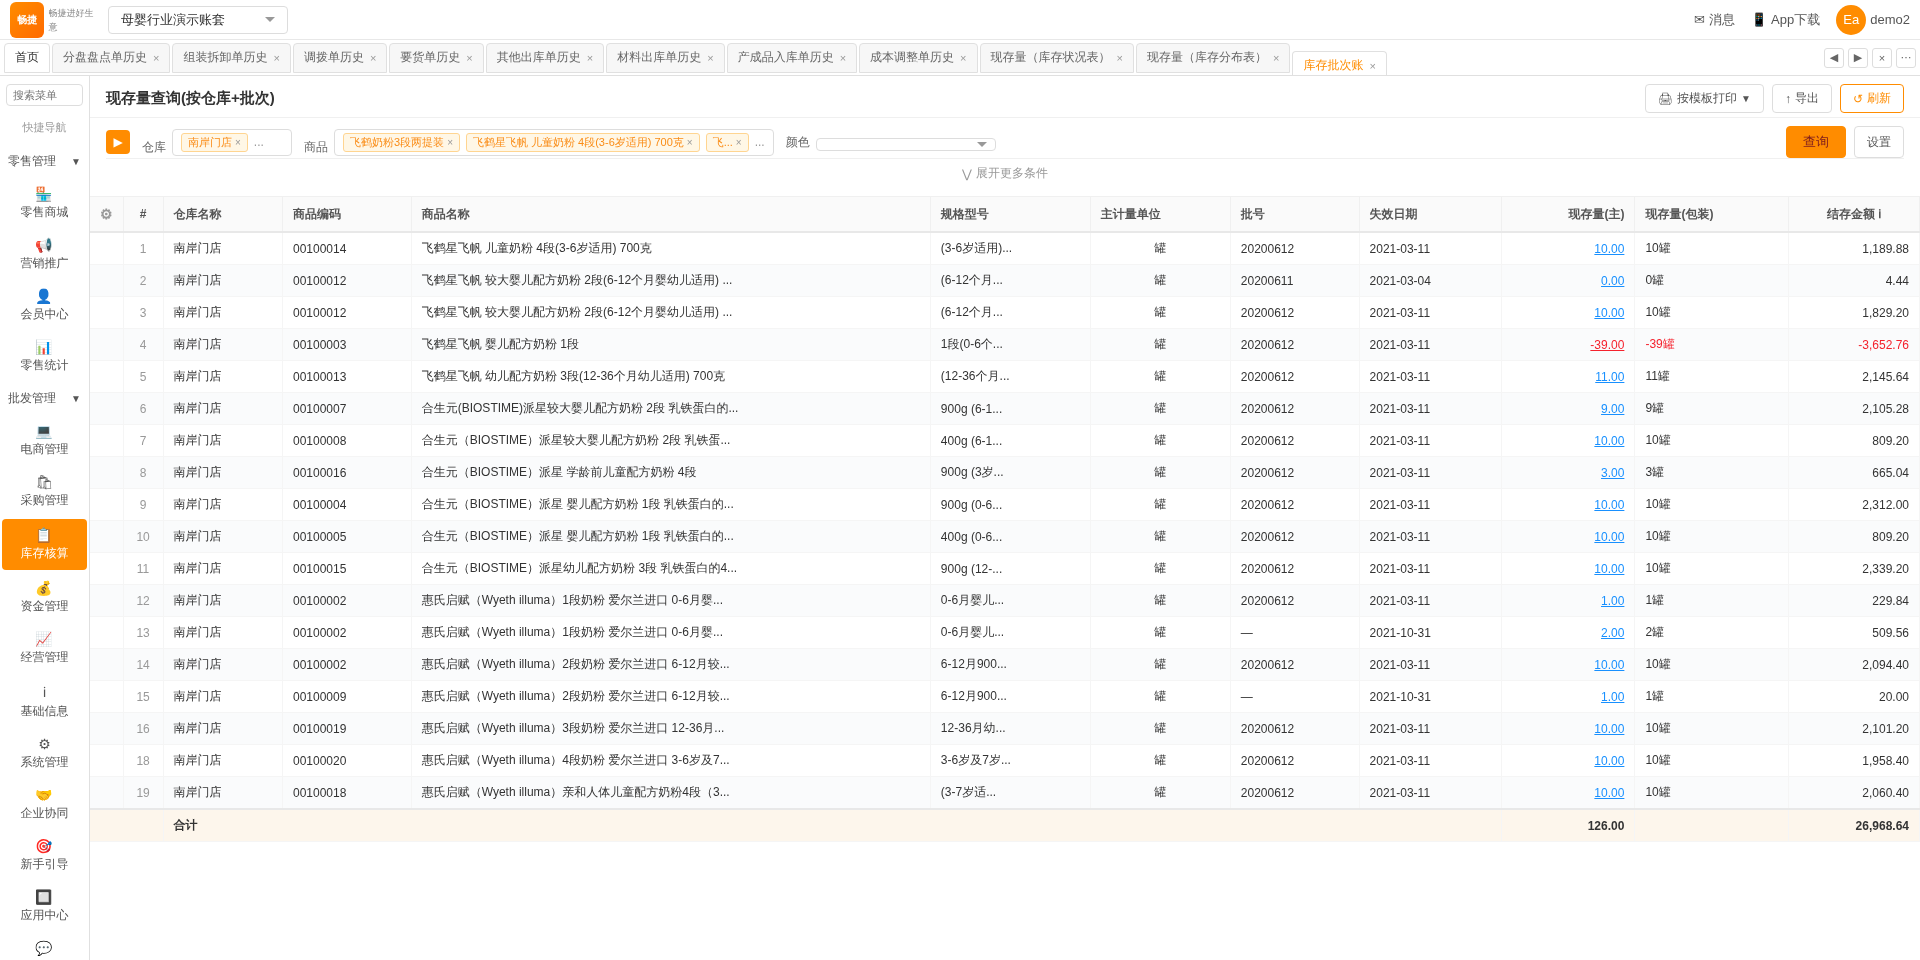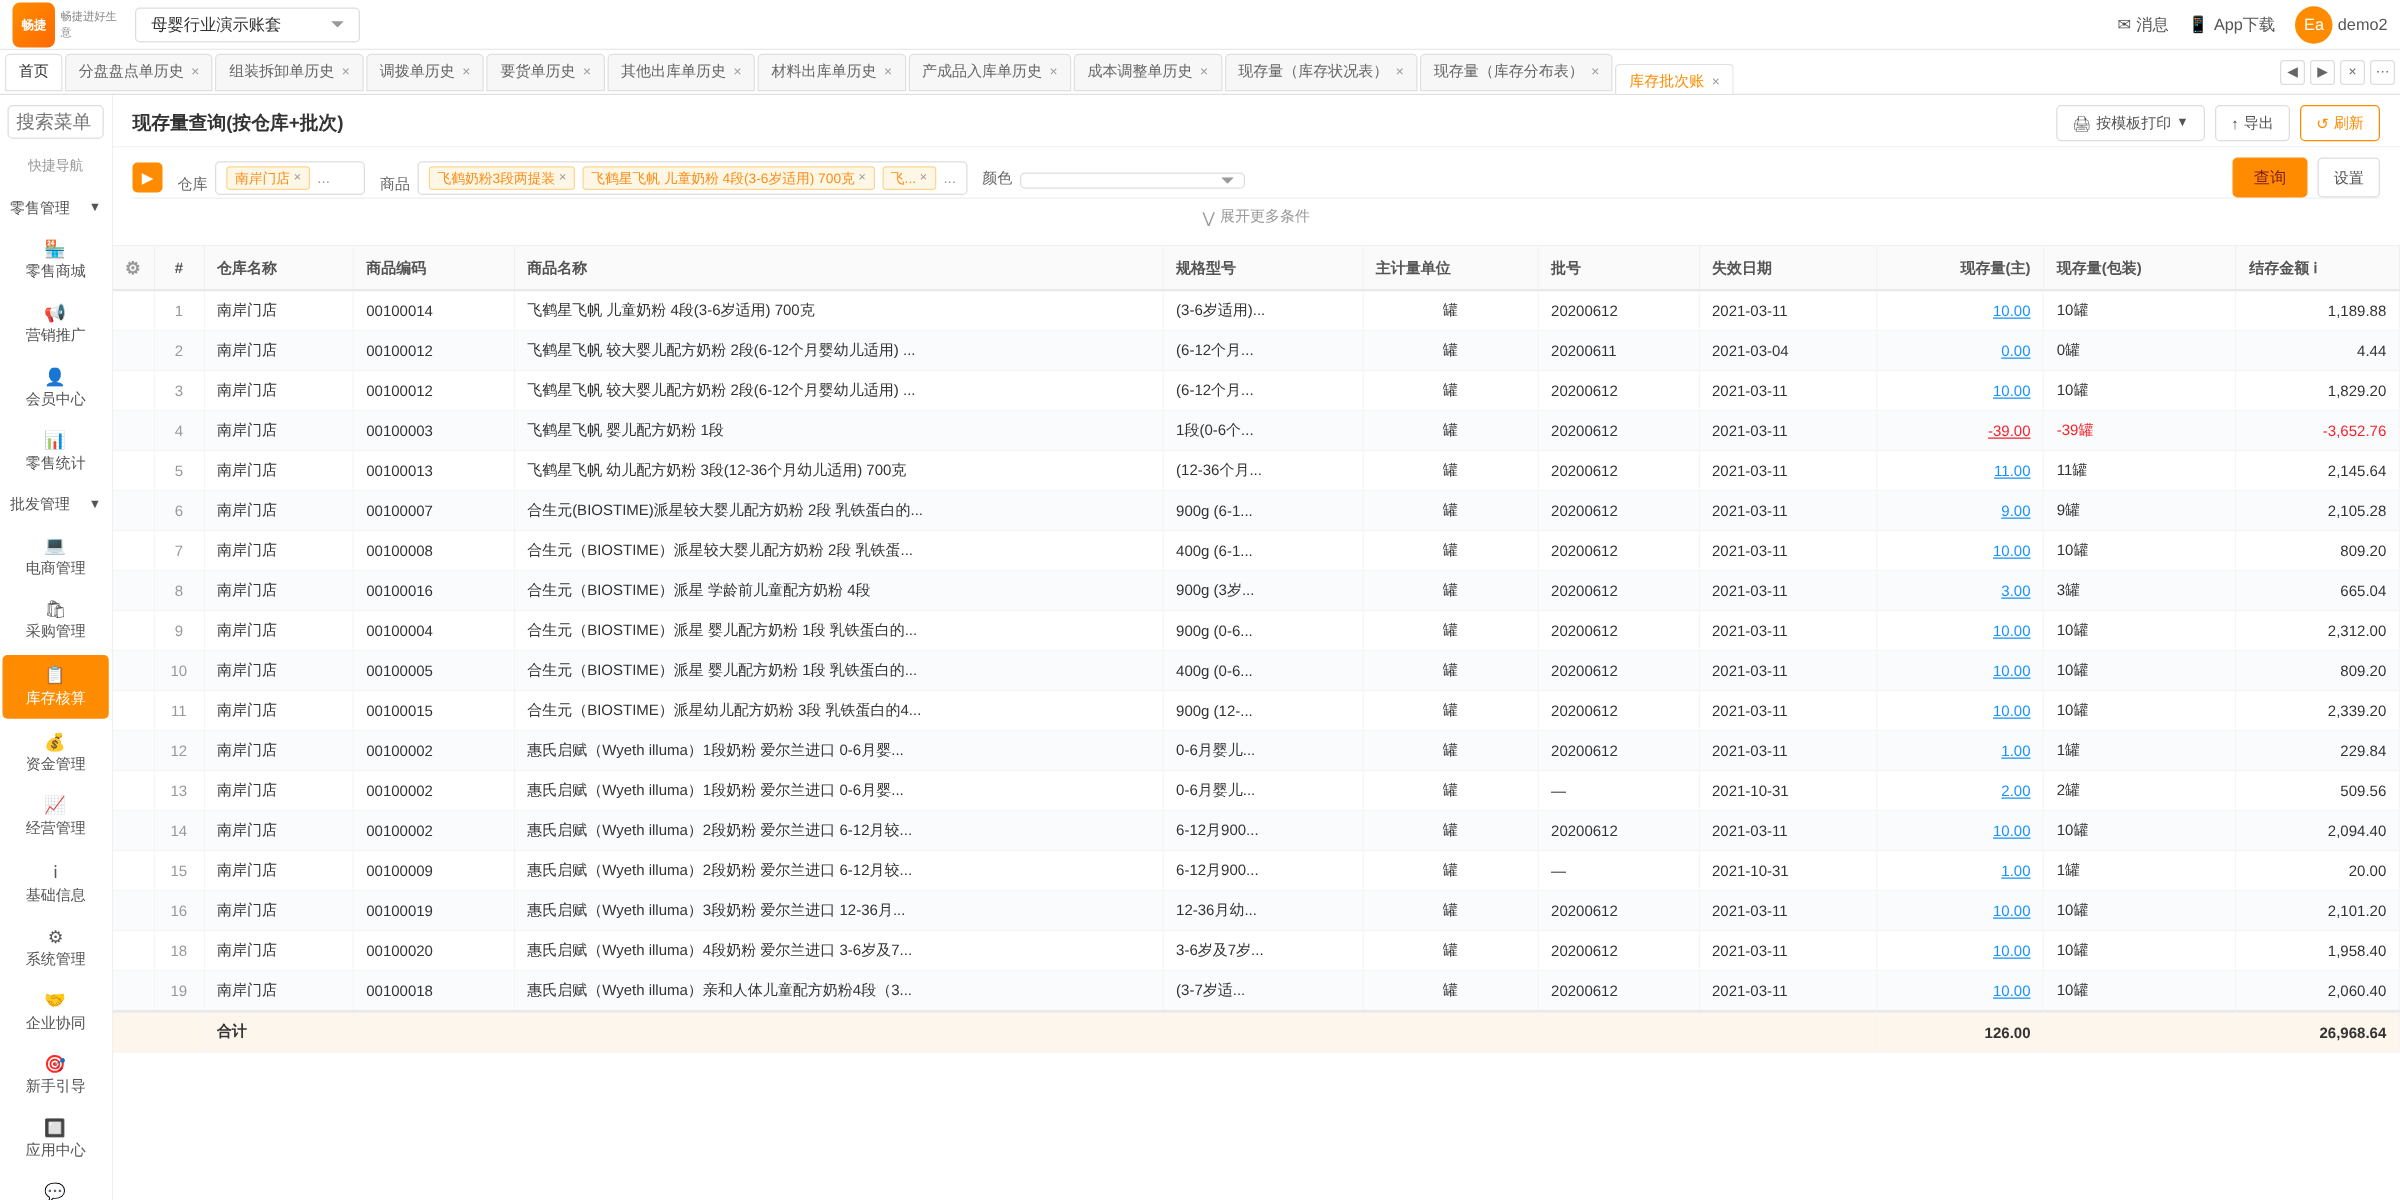--- a/index.html
+++ b/index.html
@@ -25,21 +25,21 @@
     .tab-home { background: #fff; color: #333; }
     .tab-nav-btns { margin-left: auto; display: flex; gap: 4px; }
     .tab-nav-btn { width: 20px; height: 20px; border: 1px solid #ddd; border-radius: 3px; display: flex; align-items: center; justify-content: center; cursor: pointer; background: #fff; font-size: 11px; color: #666; }
 
     
     .main-layout { display: flex; height: calc(960px - 76px); }
 
     
     .sidebar { width: 90px; background: #fff; border-right: 1px solid #e0e0e0; display: flex; flex-direction: column; overflow-y: auto; }
     .sidebar-search { padding: 8px 6px; }
-    .sidebar-search input { width: 100%; padding: 4px 6px; border: 1px solid #ddd; border-radius: 4px; font-size: 15px; }
+    .sidebar-search input { width: 100%; padding: 4px 6px; border: 1px solid #ddd; border-radius: 4px; font-size: 11px; }
     .sidebar-quick { padding: 6px; text-align: center; }
     .sidebar-divider { height: 1px; background: #eee; margin: 2px 6px; }
     .sidebar-item { padding: 8px 4px; text-align: center; cursor: pointer; font-size: 12px; color: #555; }
     .sidebar-item.active { background: #ff8c00; color: #fff; border-radius: 4px; margin: 2px; }
     .sidebar-item .item-icon { font-size: 14px; margin-bottom: 2px; }
     .sidebar-item-arrow { display: flex; align-items: center; justify-content: space-between; padding: 8px 8px; cursor: pointer; font-size: 12px; color: #555; }
     .sidebar-item-arrow .arrow { font-size: 10px; }
 
     
     .content { flex: 1; display: flex; flex-direction: column; overflow: hidden; }
@@ -308,21 +308,21 @@
             <th style="width:40px;text-align:center;">#</th>
             <th>仓库名称</th>
             <th>商品编码</th>
             <th style="min-width:280px;">商品名称</th>
             <th>规格型号</th>
             <th>主计量单位</th>
             <th>批号</th>
             <th>失效日期</th>
             <th style="text-align:right;">现存量(主)</th>
             <th>现存量(包装)</th>
-            <th style="text-align:left;">结存金额 ℹ</th>
+            <th style="text-align:center;">结存金额 ℹ</th>
           </tr>
         </thead>
         <tbody id="table-body">
         <tr>
       <td class="td-center"></td>
       <td class="row-num td-center">1</td>
       <td>南岸门店</td>
       <td>00100014</td>
       <td style="max-width:300px;overflow:hidden;text-overflow:ellipsis;">飞鹤星飞帆 儿童奶粉 4段(3-6岁适用) 700克</td>
       <td>(3-6岁适用)...</td>

